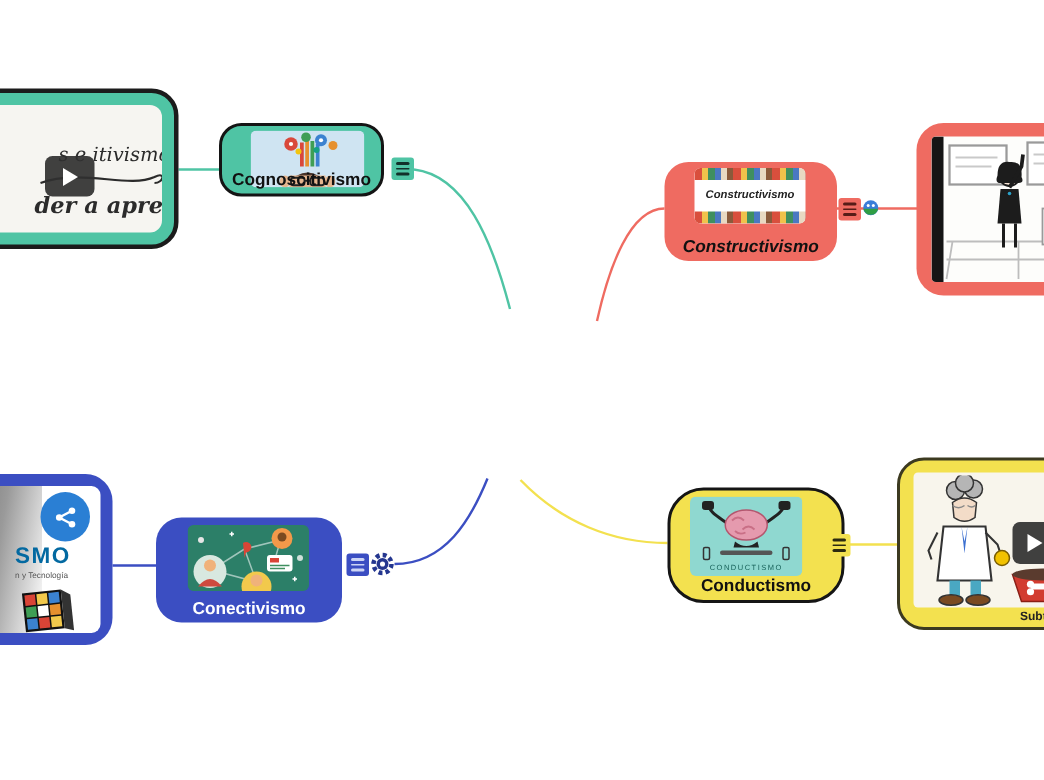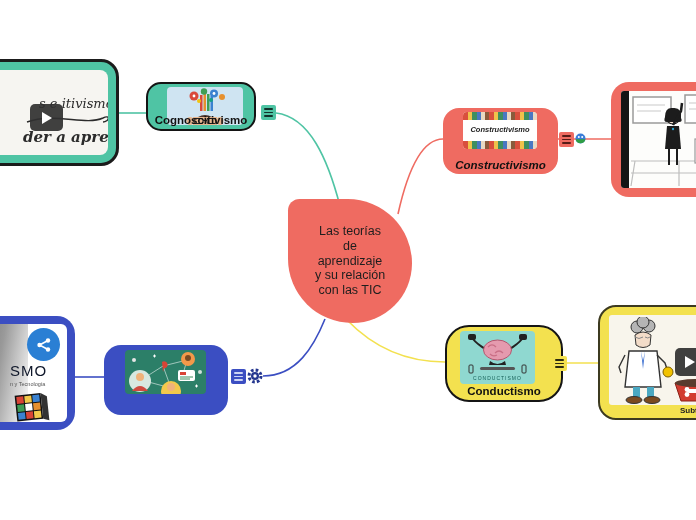--- a/index.html
+++ b/index.html
@@ -112,21 +112,21 @@
     position:absolute;inset:8px;background:#fff;border-radius:6px;overflow:hidden;
   }
   #bw-photo{
     position:absolute;left:0;top:0;width:54px;height:100%;
     background:linear-gradient(100deg,#6f6f6f 0%,#9a9a9a 45%,#d9d9d9 80%,#fff 100%);
   }
   #share-circle{
     position:absolute;left:53px;top:4px;width:33px;height:33px;border-radius:50%;
     background:#2a7fd4;display:flex;align-items:center;justify-content:center;
   }
-  #conect-headline{position:absolute;left:36px;top:38px;font-size:15px;font-weight:400;color:#0f172a;letter-spacing:1px;}
+  #conect-headline{position:absolute;left:36px;top:38px;font-size:15px;font-weight:700;color:#0369a1;letter-spacing:1px;}
   #conect-subline{position:absolute;left:36px;top:57px;font-size:5.5px;color:#555;}
   #rubik{position:absolute;left:36px;top:68px;}
 
   #video-constructivismo{
     left:611px;top:82px;width:130px;height:115px;
     background:var(--coral,#ef6b61);border-radius:18px;
   }
   #video-constructivismo .inner{
     position:absolute;left:10px;top:9px;width:110px;height:97px;background:#fdfdfb;border-radius:3px;overflow:hidden;
   }
@@ -155,27 +155,20 @@
     <path class="stroke-teal" d="M119,113 H146"></path>
     <path class="stroke-teal" d="M276,113 C310,117 328,160 340,206"></path>
     <path class="stroke-coral" d="M443,139 C420,139 406,178 398,214"></path>
     <path class="stroke-coral" d="M556,139 H612"></path>
     <path class="stroke-blue" d="M75,377 H104"></path>
     <path class="stroke-blue" d="M263,376 C297,376 314,346 325,319"></path>
     <path class="stroke-yellow" d="M347,320 C374,348 408,362 445,362"></path>
     <path class="stroke-yellow" d="M549,363 H600"></path>
   </svg>
 
-  <div id="center-node" class="node">
-    <div class="ctext">Las teorías
-de
-aprendizaje
-y su relación
-con las TIC</div>
-  </div>
 
   <div id="node-cognoscitivismo" class="node">
     <div id="thumb-cog" class="thumb">
       <svg width="76" height="38" viewBox="0 0 76 38">
         <rect width="76" height="38" fill="#cfe4f2"></rect>
         <rect x="33" y="8" width="2.5" height="16" fill="#d9483b"></rect>
         <rect x="36.5" y="6" width="2.5" height="18" fill="#e6902e"></rect>
         <rect x="40" y="7" width="2.5" height="17" fill="#3f9e55"></rect>
         <rect x="43.5" y="9" width="2.5" height="15" fill="#3b82d0"></rect>
         <circle cx="27" cy="9" r="4.5" fill="#d9483b"></circle>
@@ -270,20 +263,21 @@
         <circle cx="63" cy="8" r="3" fill="#7a4a21"></circle>
         <path d="M37,12 a3.5,3.5 0 1 1 2,6.3 L38,22 Z" fill="#d94436"></path>
         <rect x="53" y="20" width="17" height="11" rx="2" fill="#fff"></rect>
         <rect x="55" y="22" width="6" height="3" fill="#d94436"></rect>
         <path d="M55,27 h13 M55,29 h10" stroke="#3f8f5f" stroke-width="1" fill="none"></path>
         <path d="M28,6 l3,0 M29.5,4.5 l0,3 M70,36 l3,0 M71.5,34.5 l0,3" stroke="#fff" stroke-width="1"></path>
         <circle cx="9" cy="10" r="2" fill="#e6e6e6"></circle>
         <circle cx="75" cy="22" r="2" fill="#cfe0da"></circle>
       </svg>
     </div>
+    <div class="label">Conectivismo</div>
   </div>
   <div id="menu-conectivismo" class="menu-chip">
     <span class="bar"></span>
       <span class="bar"></span>
       <span class="bar"></span>
   </div>
   <svg id="gear-conectivismo" viewBox="0 0 16 16">
     <circle cx="8" cy="8" r="6" fill="none" stroke="#24368f" stroke-width="3" stroke-dasharray="2.6 2.1"></circle>
     <circle cx="8" cy="8" r="4" fill="#24368f"></circle>
     <circle cx="8" cy="8" r="1.7" fill="#fff"></circle>

